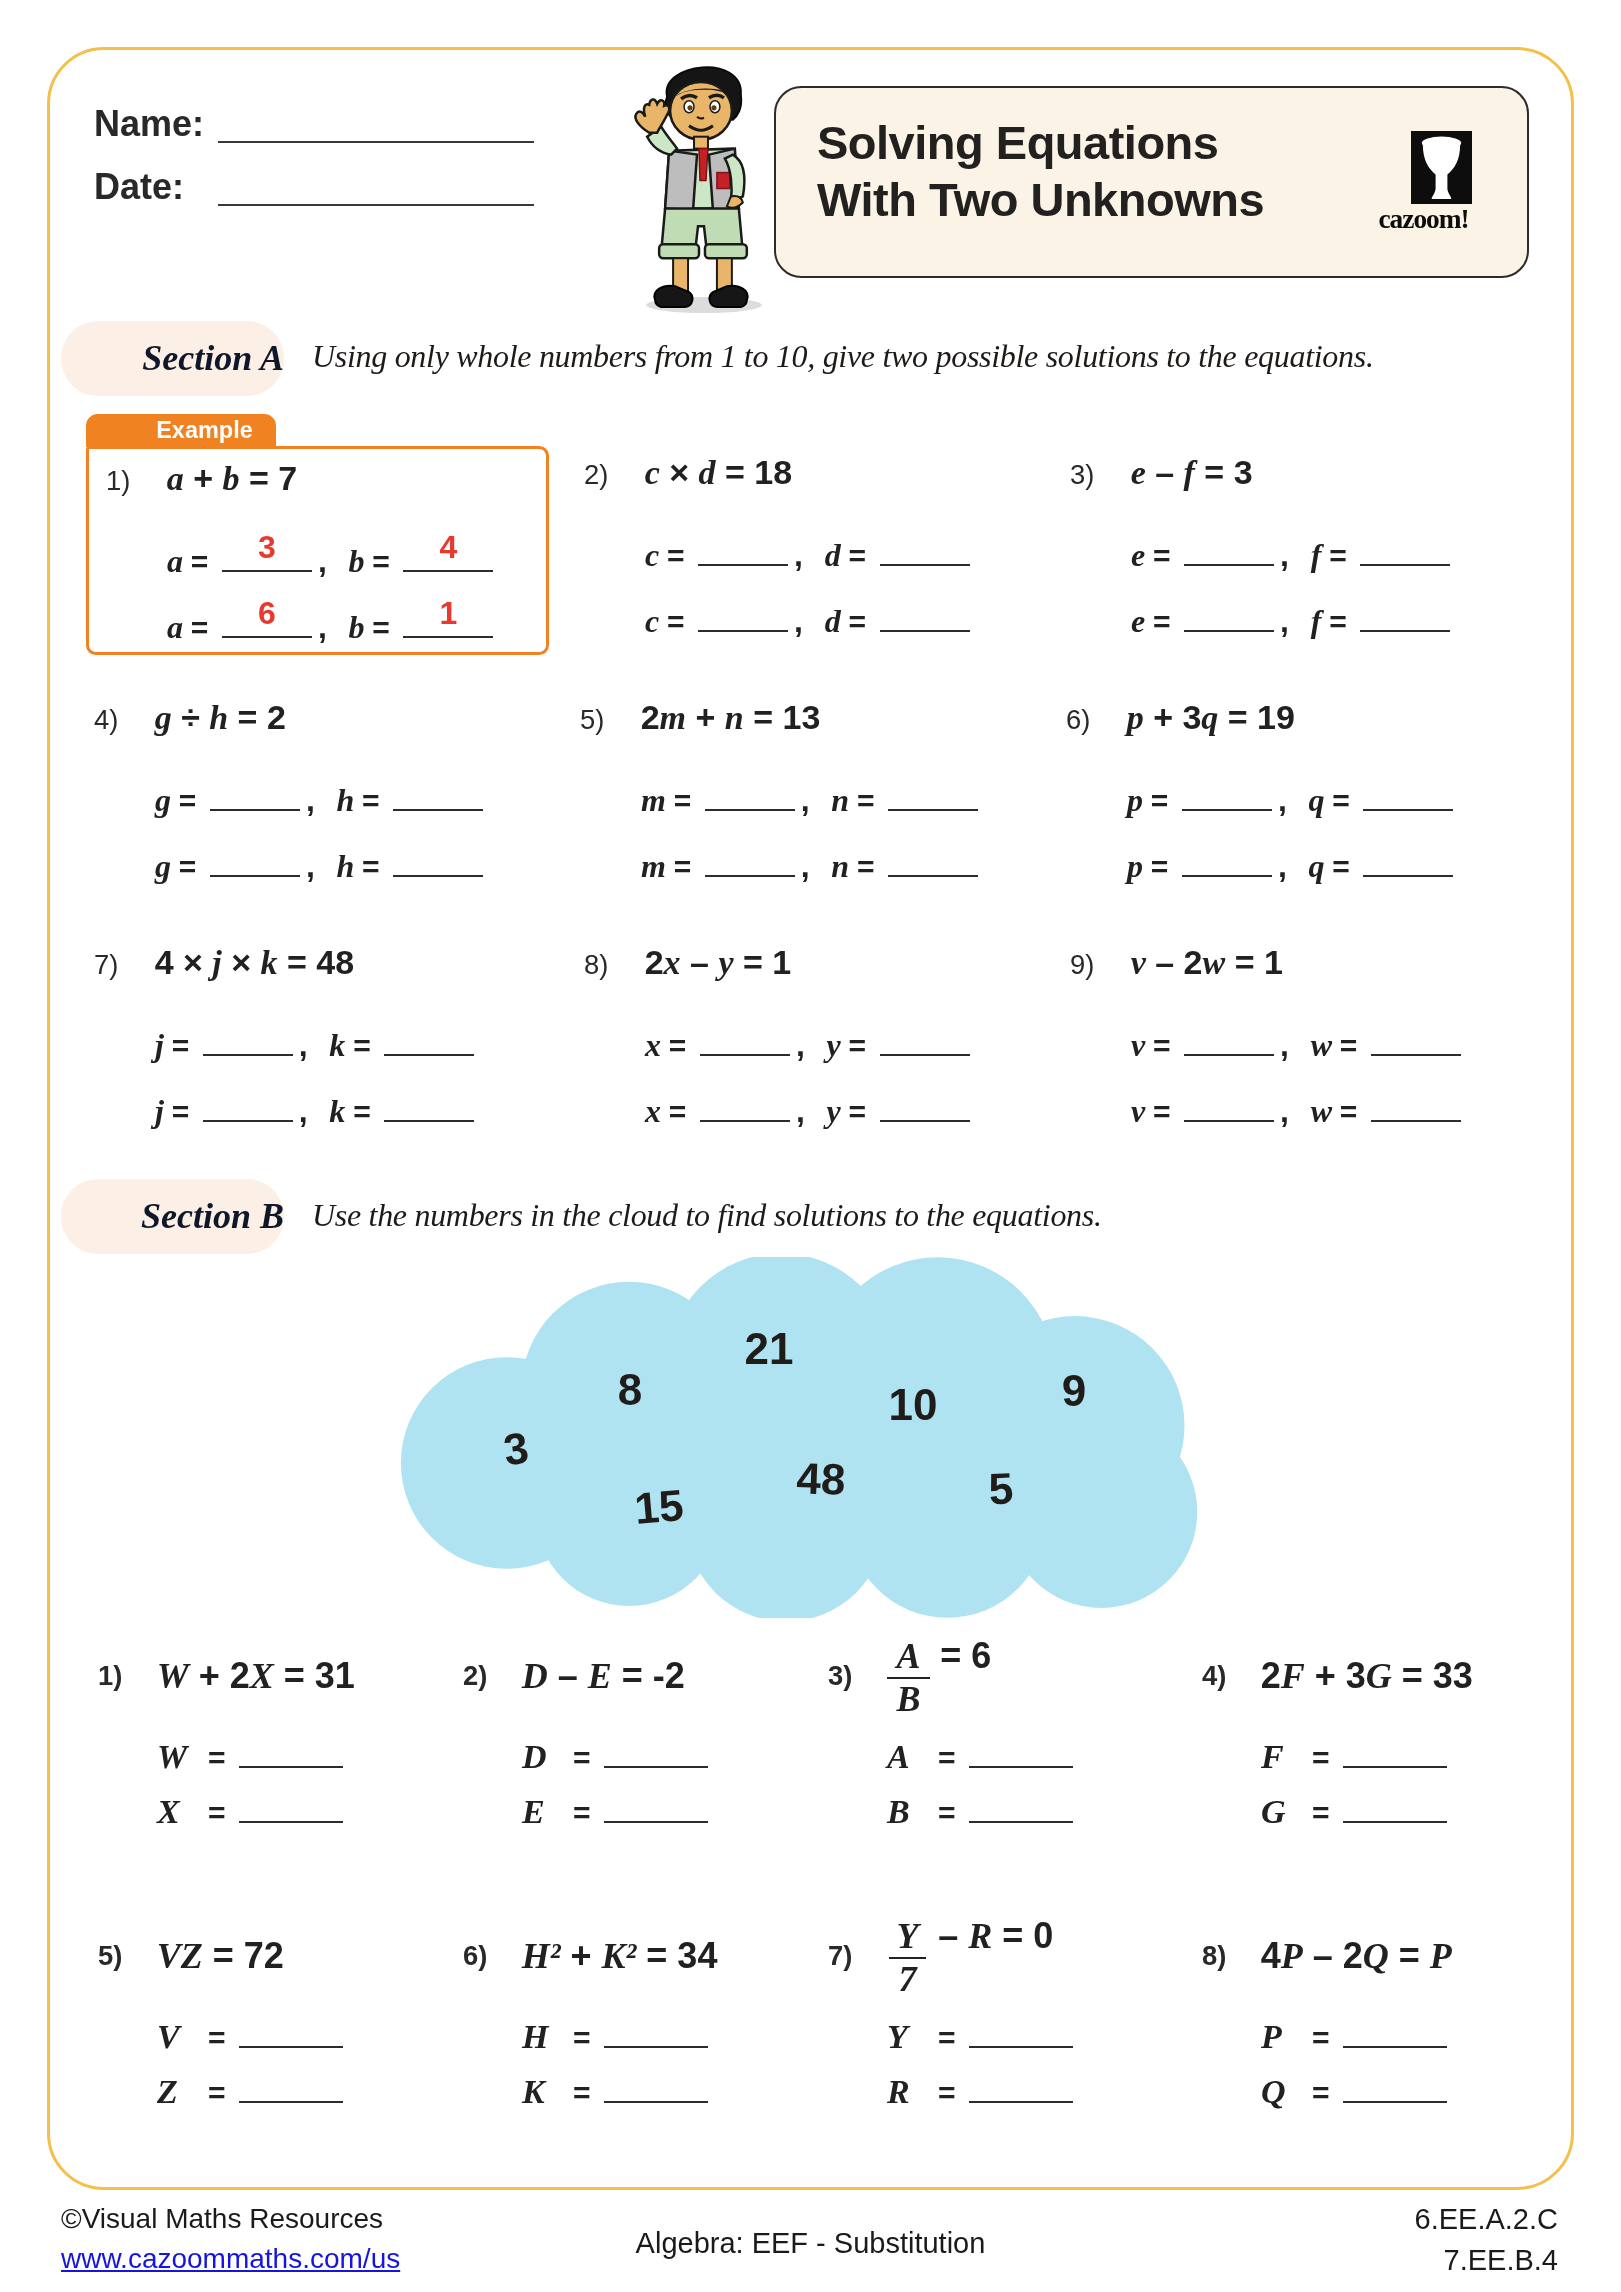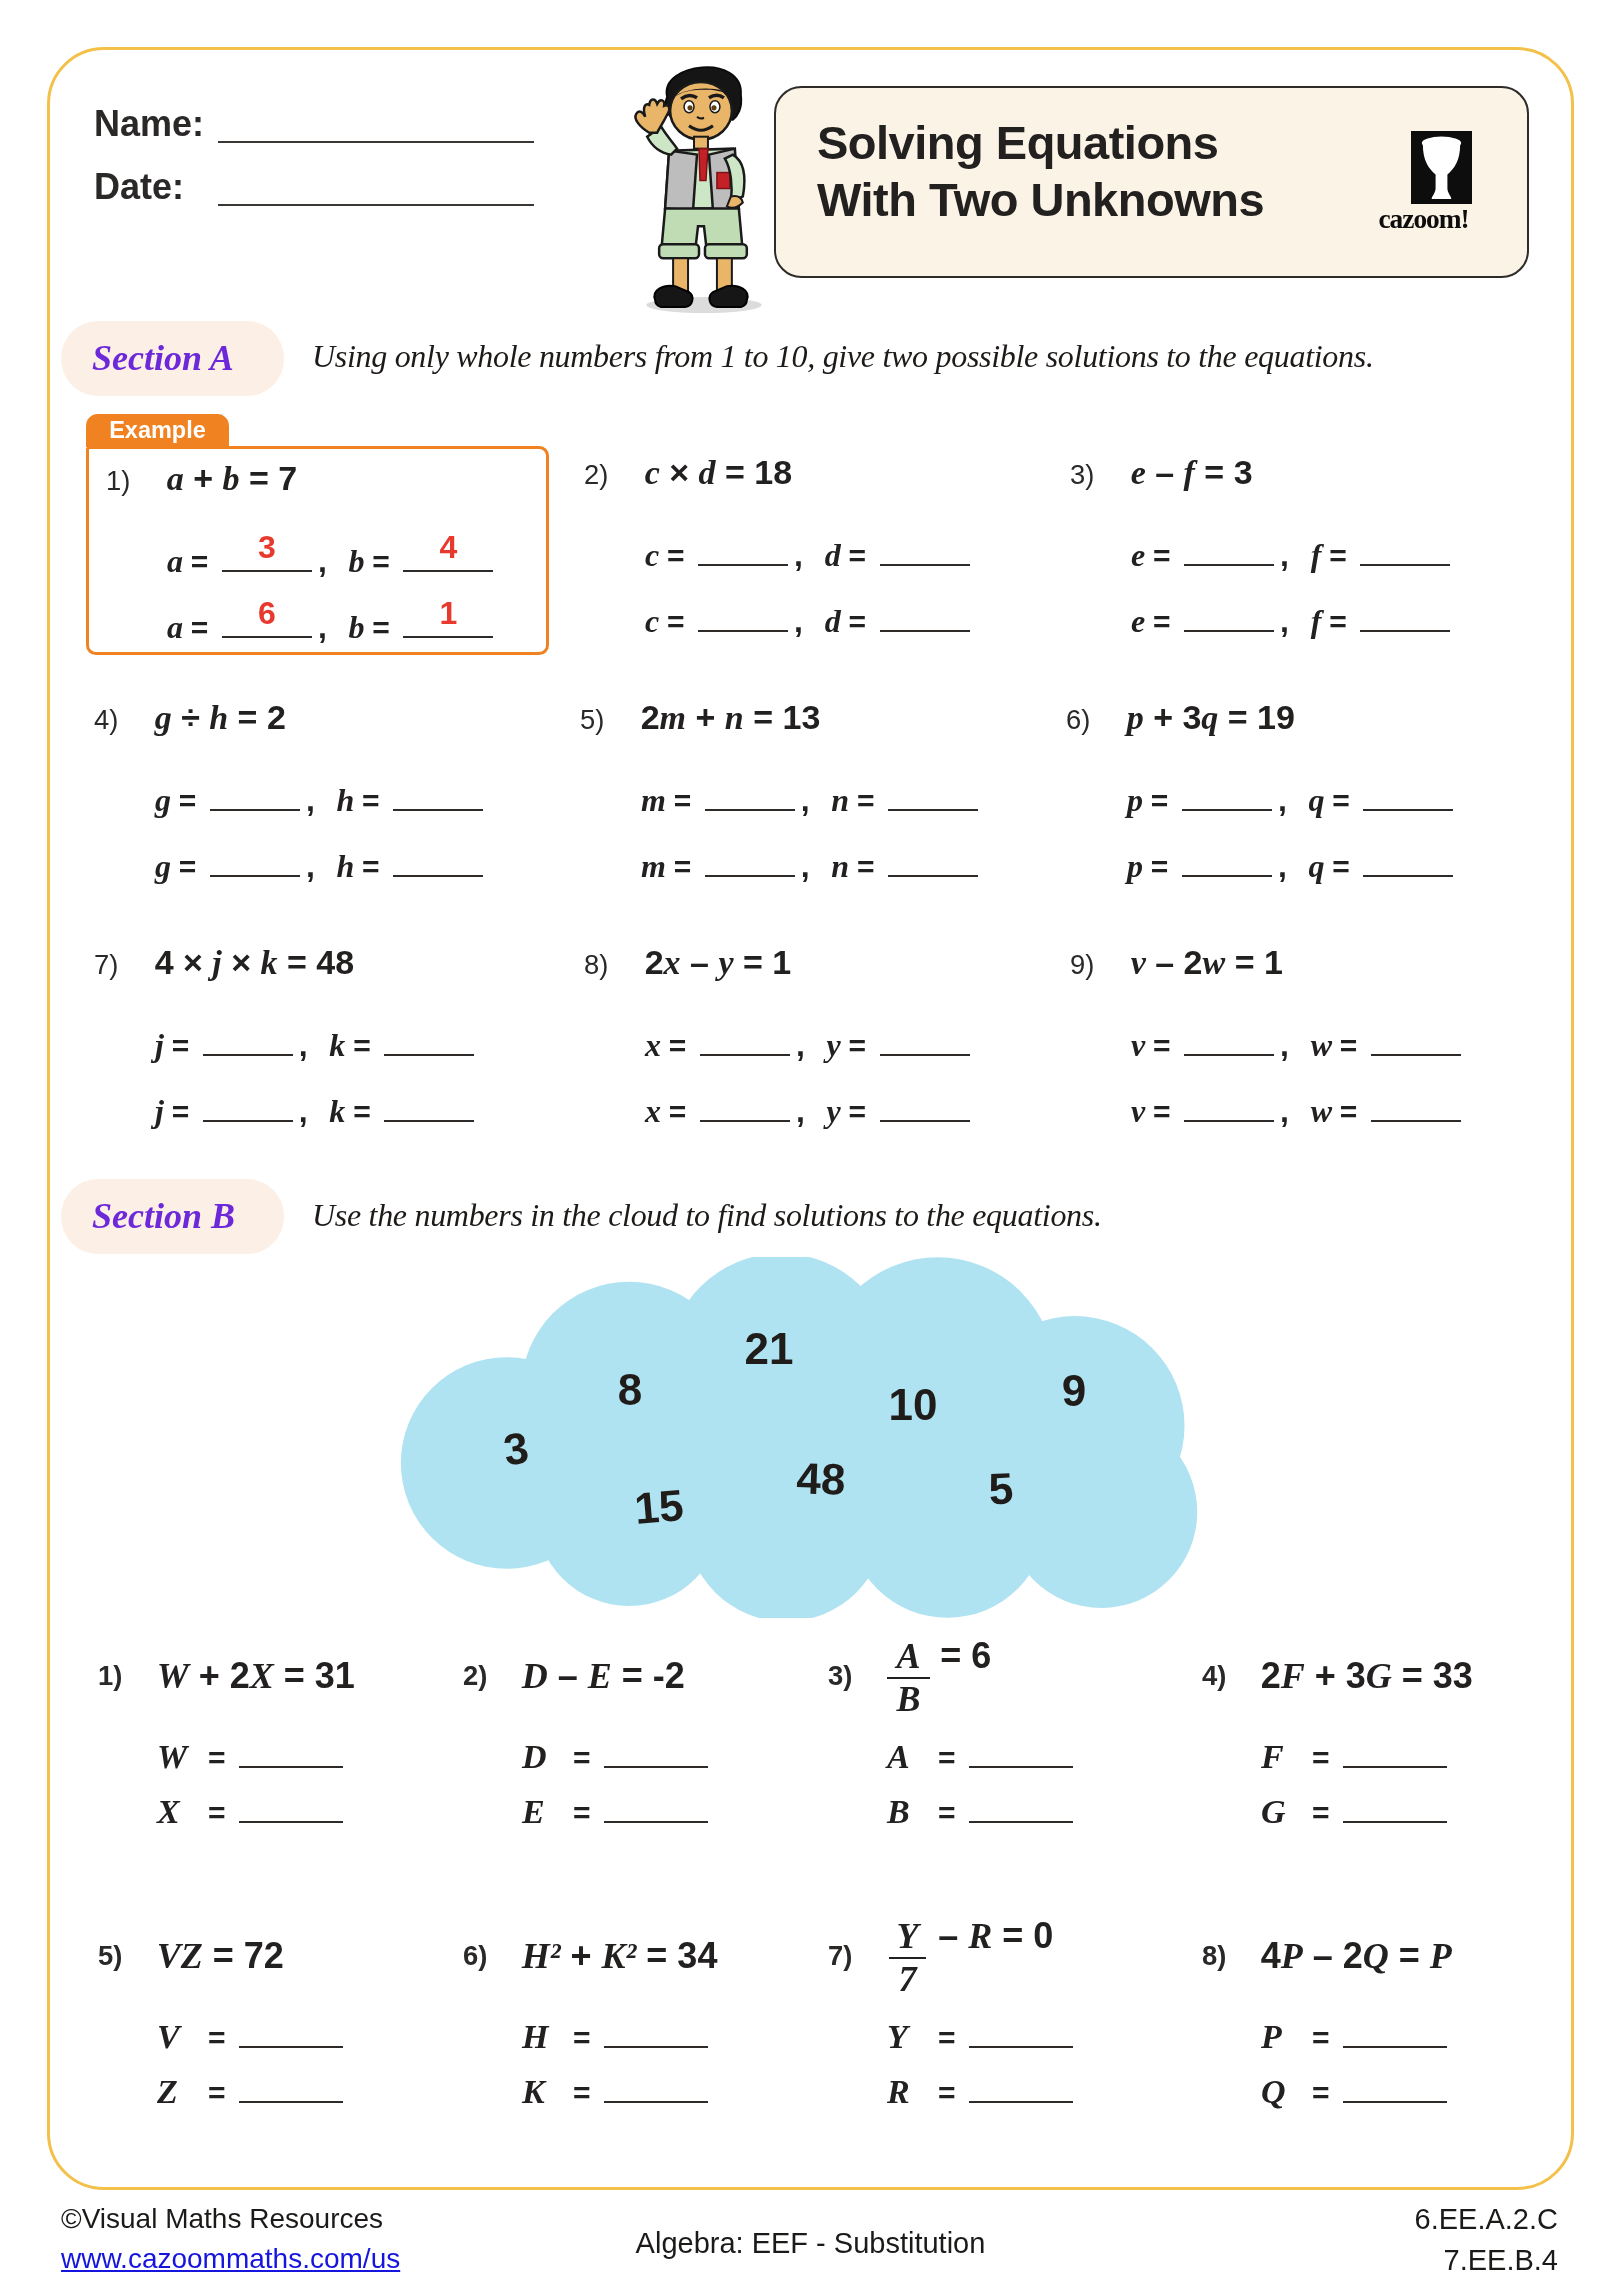--- a/index.html
+++ b/index.html
@@ -17,28 +17,28 @@
   .title-text{position:absolute;left:41px;top:25.5px;font-size:47px;font-weight:bold;
               line-height:1.22;color:#232020;letter-spacing:-0.5px;}
   .logo{position:absolute;right:21.6px;top:43px;width:127px;}
   .logo-rect{width:61px;height:73px;background:#0d0d0d;margin:0 auto;display:block;}
   .logo-text{font-family:"Liberation Serif",serif;font-weight:bold;font-size:27.4px;
              letter-spacing:-1px;color:#0d0d0d;margin-top:0px;}
 
   
   .section-pill{position:absolute;width:223px;height:75px;background:#FCF0E6;border-radius:37px;}
   .section-label{font-family:"Liberation Serif",serif;font-style:italic;font-weight:bold;
-                 font-size:36px;line-height:75px;padding-left:31px;color:#6d28d9;}
+                 font-size:36px;line-height:75px;padding-left:31px;color:#0f172a;text-align:right;}
   .instruction{position:absolute;font-family:"Liberation Serif",serif;font-style:italic;
                font-size:32px;color:#1d1a18;letter-spacing:-0.3px;}
 
   
   .example-tab{position:absolute;left:86px;top:414px;width:143px;height:33px;background:#F08222;
                border-radius:11.8px 11.8px 0 0;color:#fff;font-weight:bold;font-size:23.5px;
-               text-align:center;line-height:33px;}
+               text-align:center;line-height:33px;padding-left:47px;}
   .example-box{position:absolute;left:86px;top:446px;width:457px;height:203px;
                border:3.9px solid #F08222;border-radius:3.9px 9.8px 9.8px 9.8px;background:#fff;}
 
   
   .qa-cell{position:absolute;}
   .eq-line{display:flex;align-items:baseline;gap:15.7px;font-size:34px;font-weight:bold;}
   .q-num{font-size:27.4px;font-weight:normal;width:45px;flex:none;color:#2b2828;}
   .p-o{font-family:"Liberation Sans",sans-serif;font-weight:bold;white-space:pre;}
   .p-v{font-family:"Liberation Serif",serif;font-style:italic;font-weight:bold;}
   .ans-row{margin:29px 0 0 61px;display:flex;align-items:baseline;font-size:32px;font-weight:bold;height:37px;}

